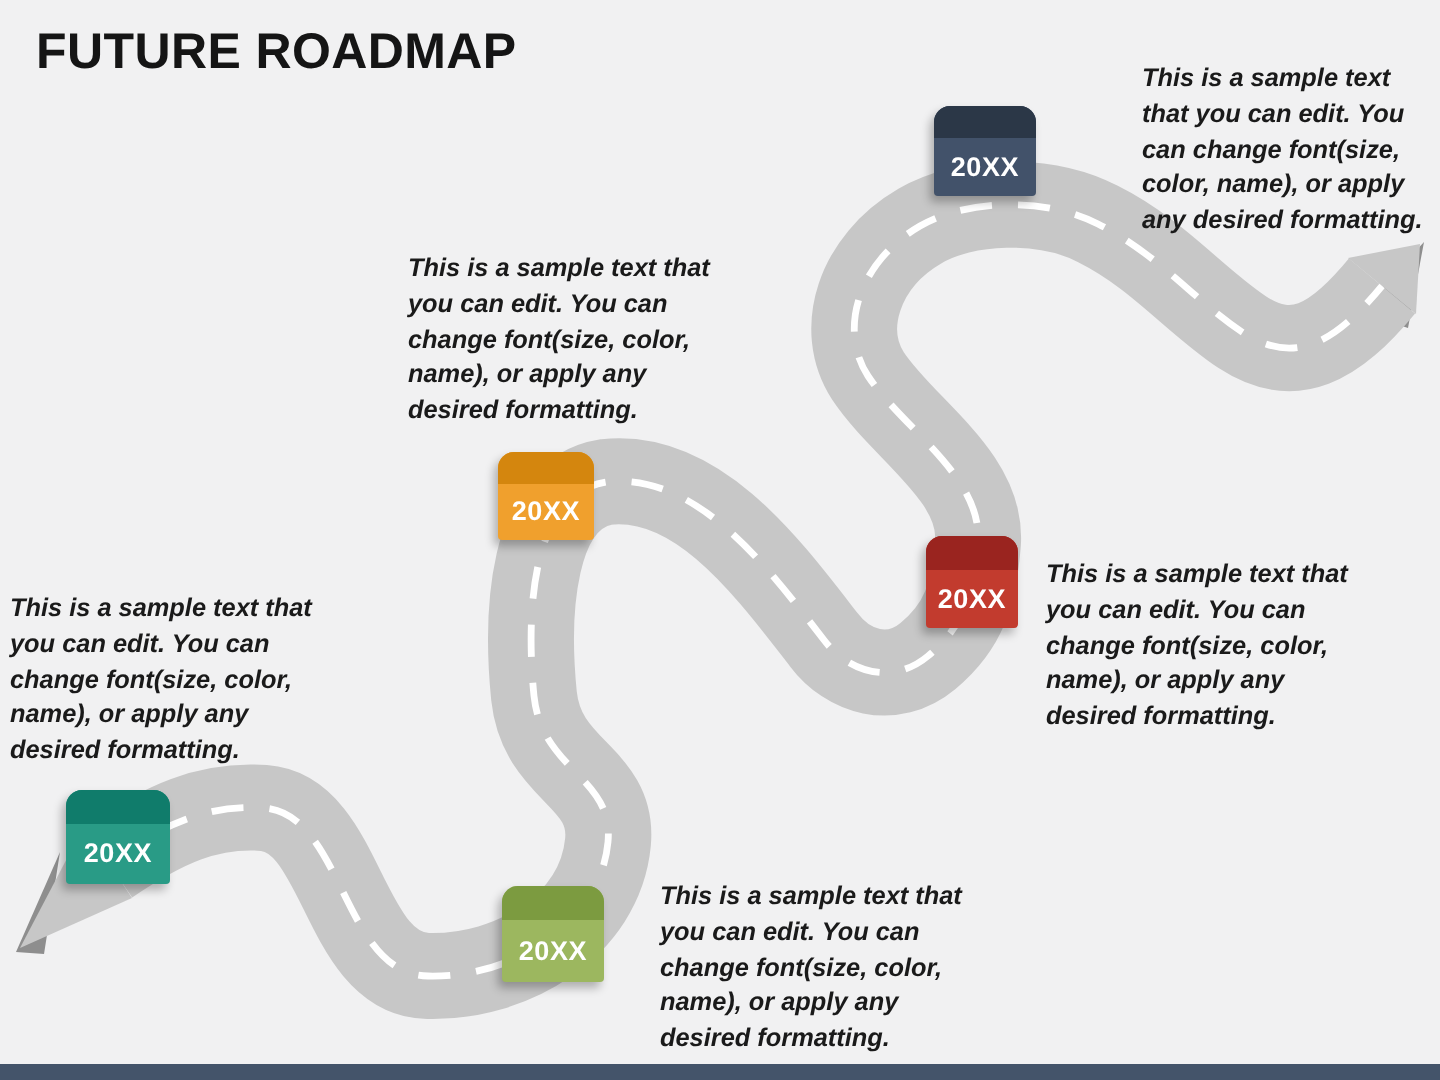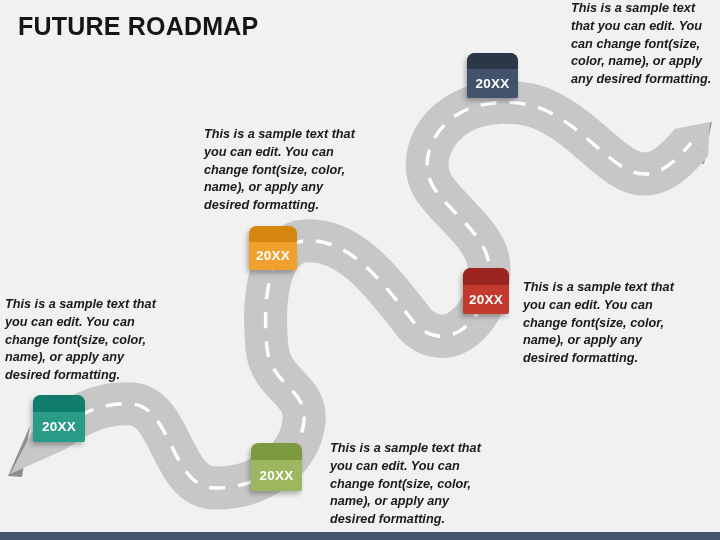--- a/index.html
+++ b/index.html
@@ -25,21 +25,21 @@
   .road-svg{position:absolute;left:0;top:0;z-index:1;}
 
   .sample{
     position:absolute;
     font-size:12.7px;line-height:17.8px;
     font-style:italic;font-weight:600;
     color:#1a1a1a;
     white-space:pre-line;
     z-index:3;
   }
-  .s-a{left:571px;top:0;width:150px;}
+  .s-a{left:571px;top:31px;width:150px;}
   .s-b{left:204px;top:126px;width:175px;}
   .s-c{left:5px;top:296px;width:170px;}
   .s-d{left:523px;top:279px;width:175px;}
   .s-e{left:330px;top:440px;width:175px;}
 
   .marker{
     position:absolute;z-index:2;
     border-radius:8px 8px 2px 2px;
     box-shadow:-2px 3px 5px rgba(0,0,0,.28);
     display:flex;flex-direction:column;

